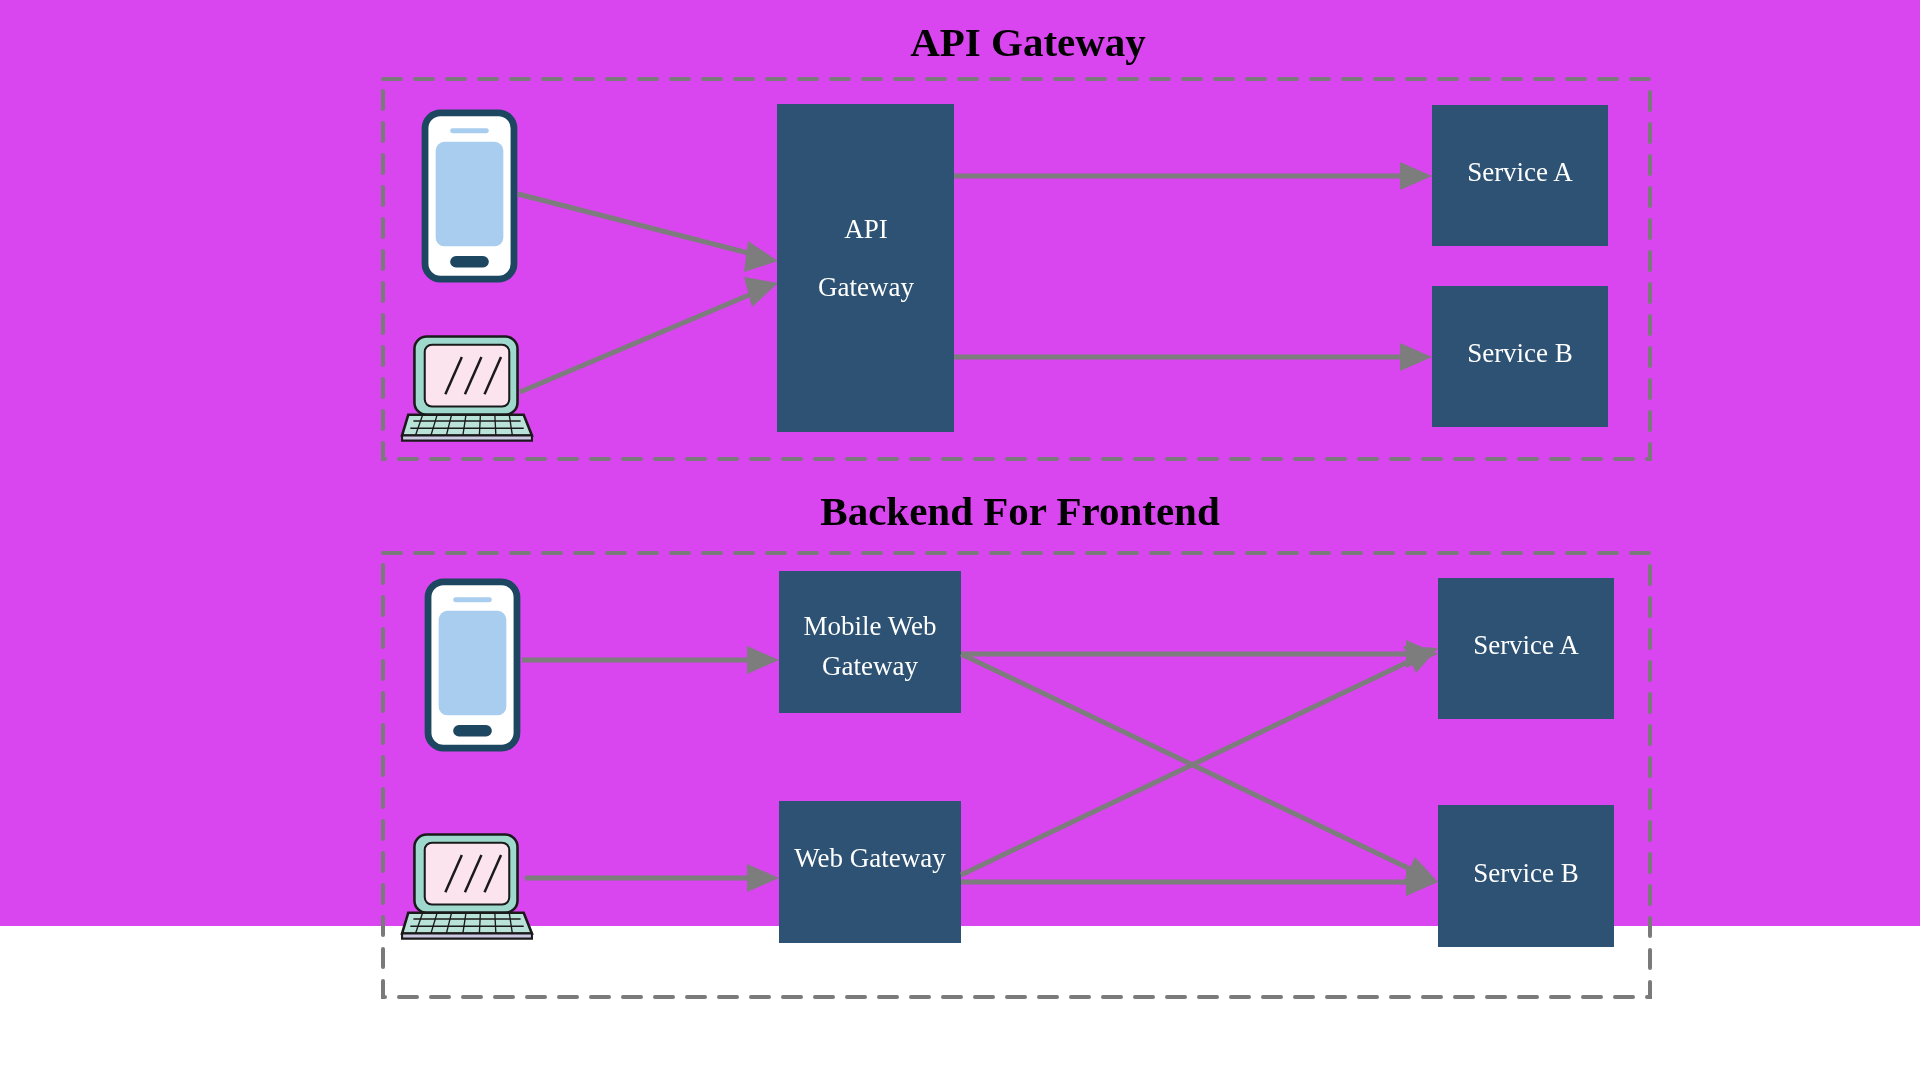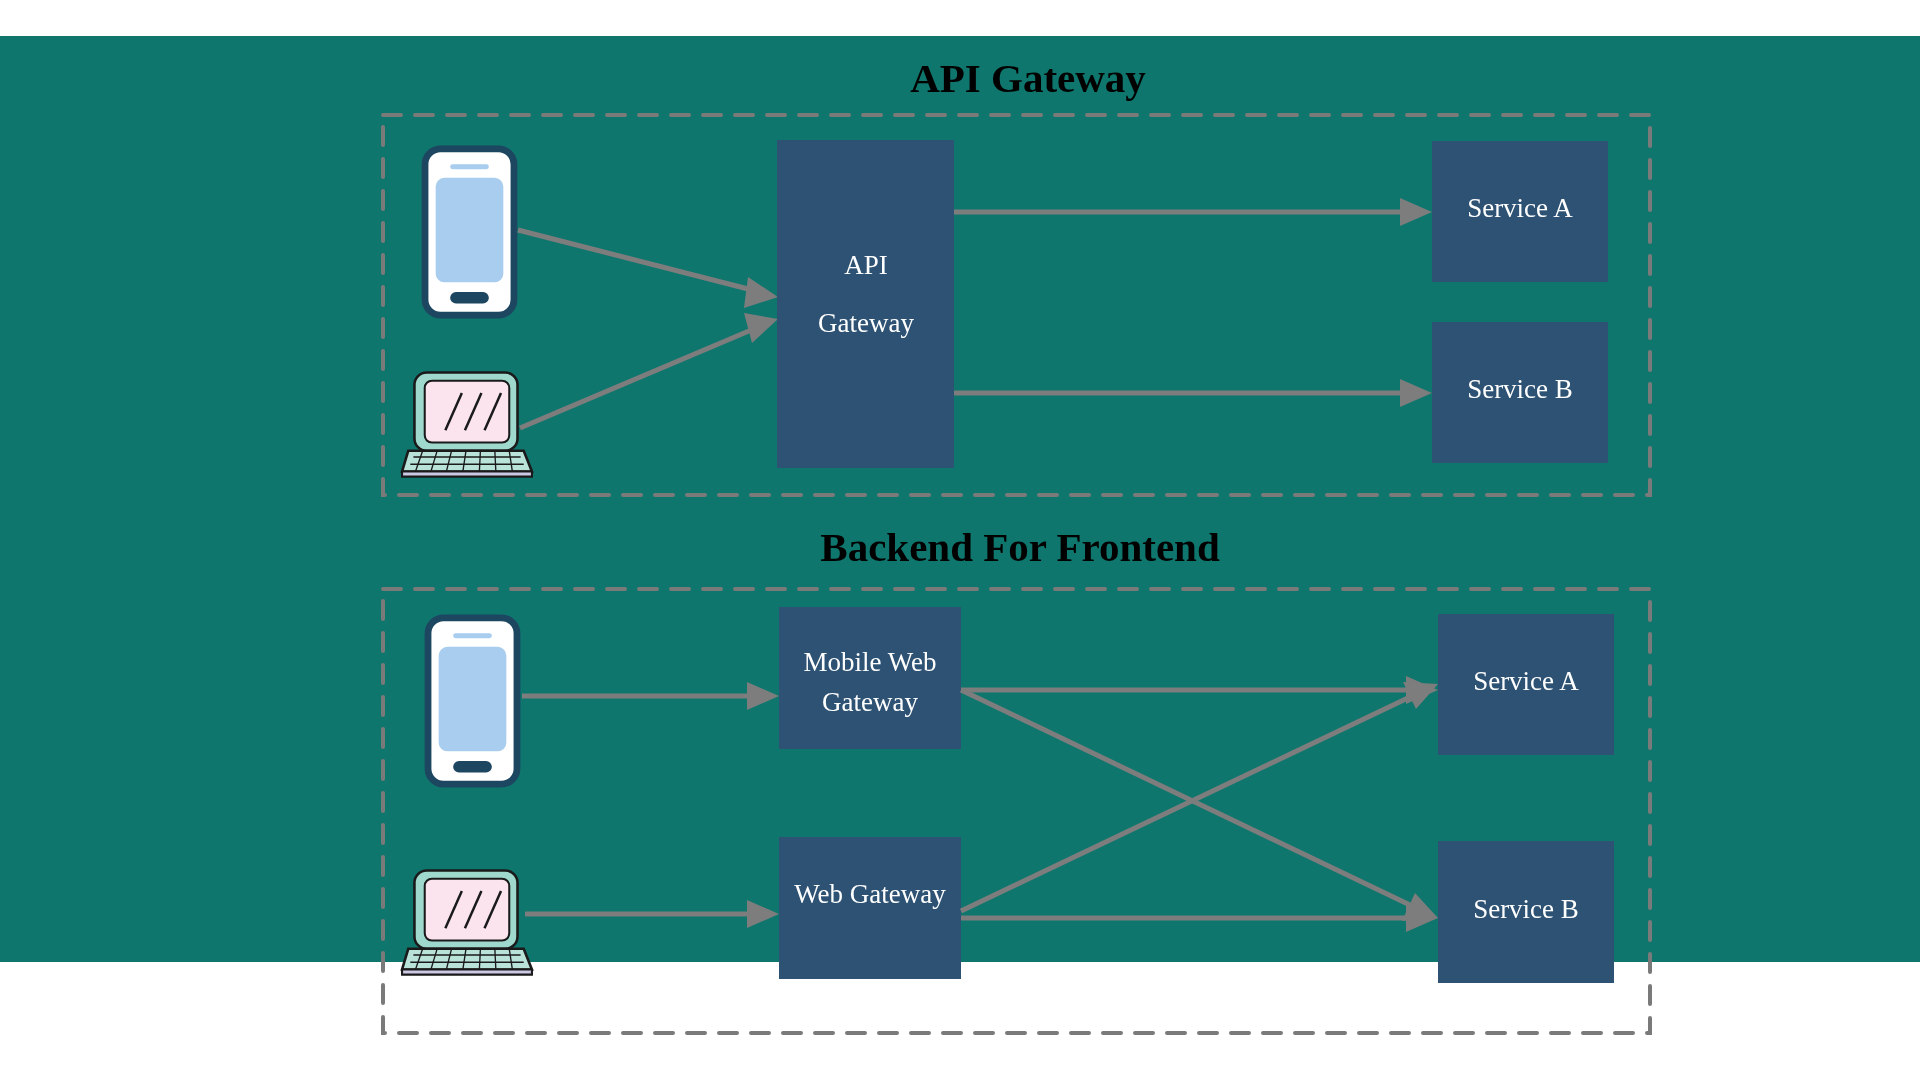--- a/index.html
+++ b/index.html
@@ -10,22 +10,21 @@
   body {
     width: 1920px;
     height: 1080px;
     overflow: hidden;
     font-family: "Liberation Serif", "DejaVu Serif", serif;
   }
   #stage {
     position: relative;
     width: 1920px;
     height: 926px;
-    background: #0f766e;
-    margin-top: 36px;
+    background: #d946ef;
   }
   svg.diagram {
     position: absolute;
     left: 0;
     top: 0;
     width: 1920px;
     height: 1080px;
     display: block;
   }
   .section-title {

